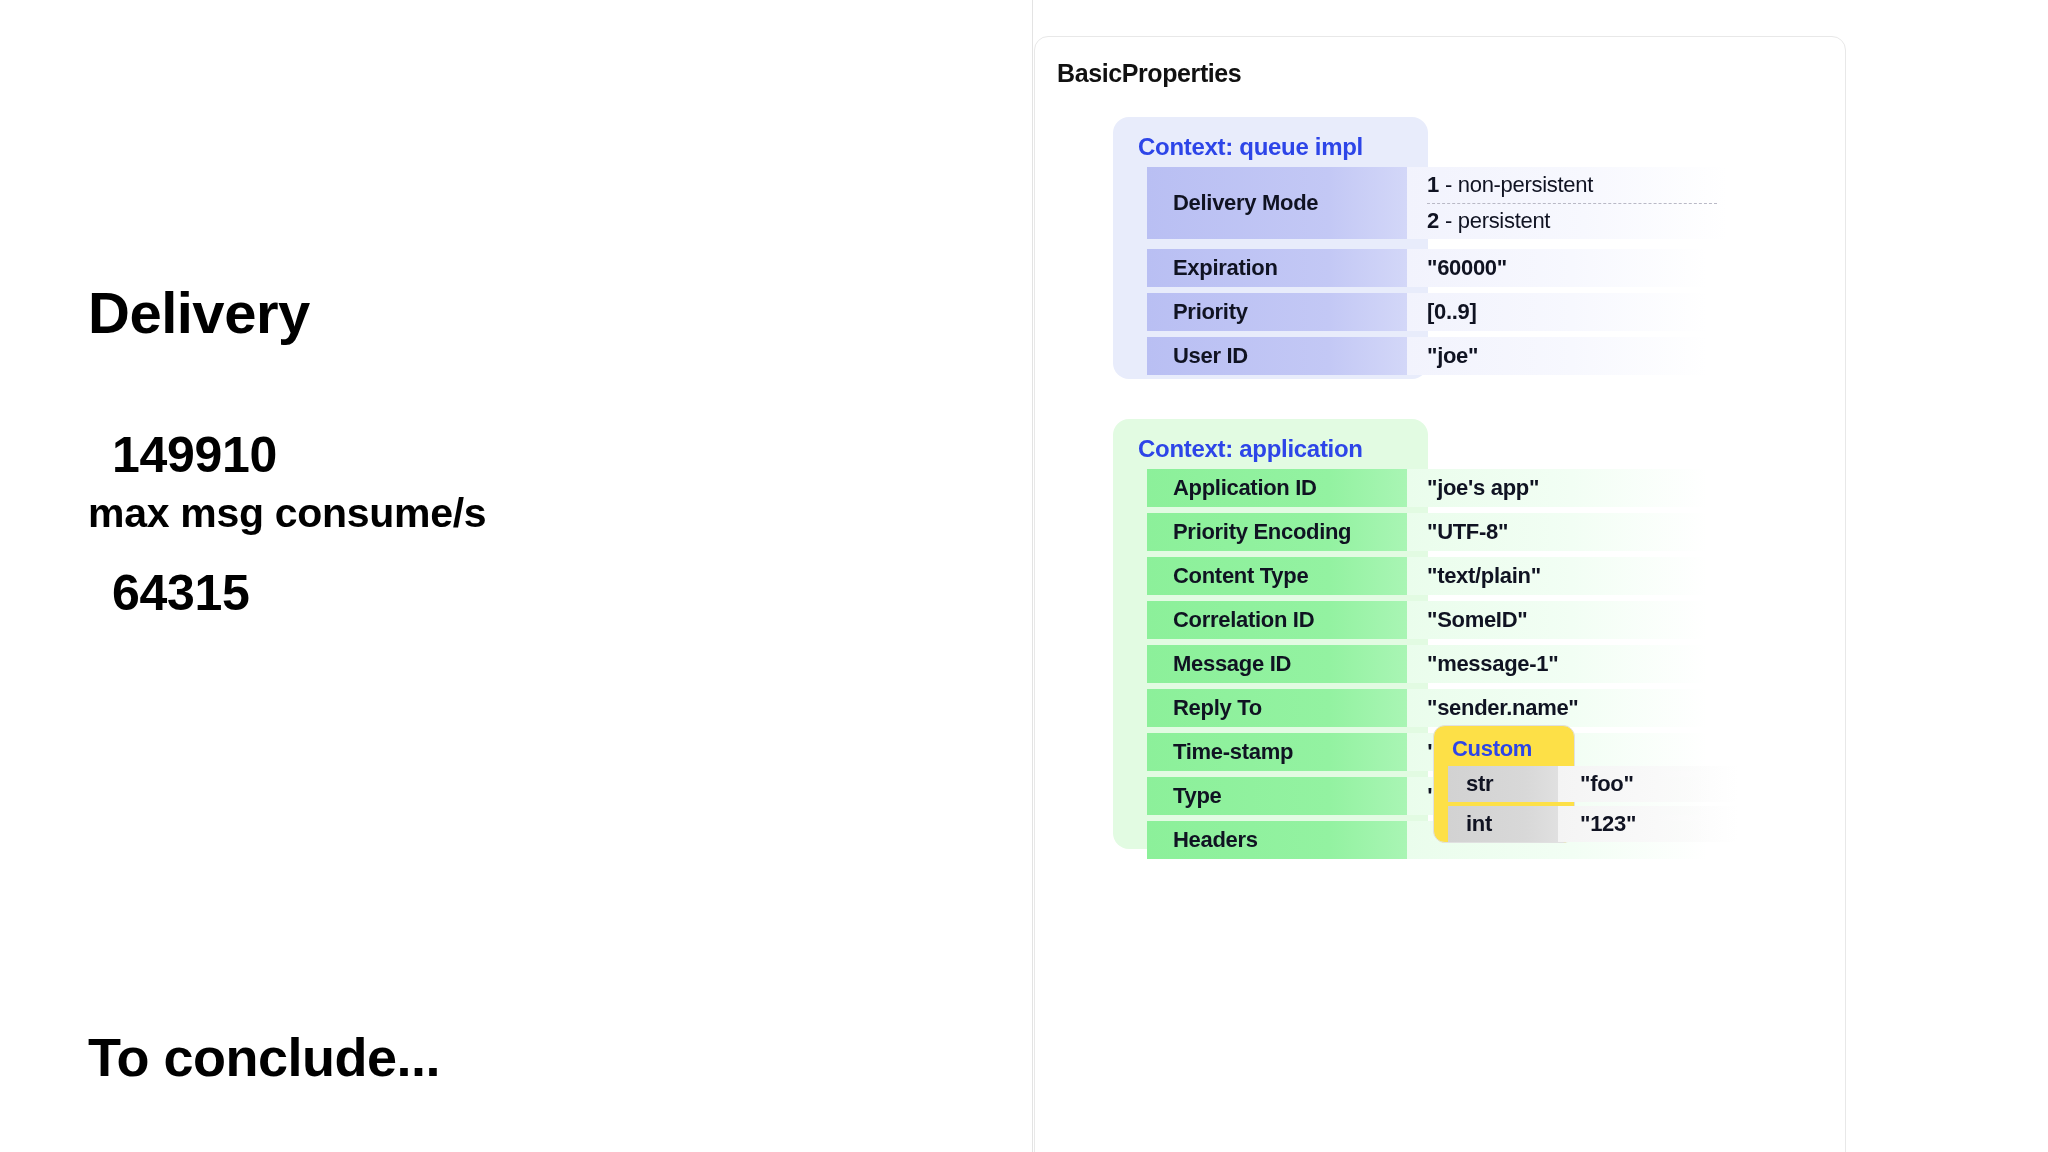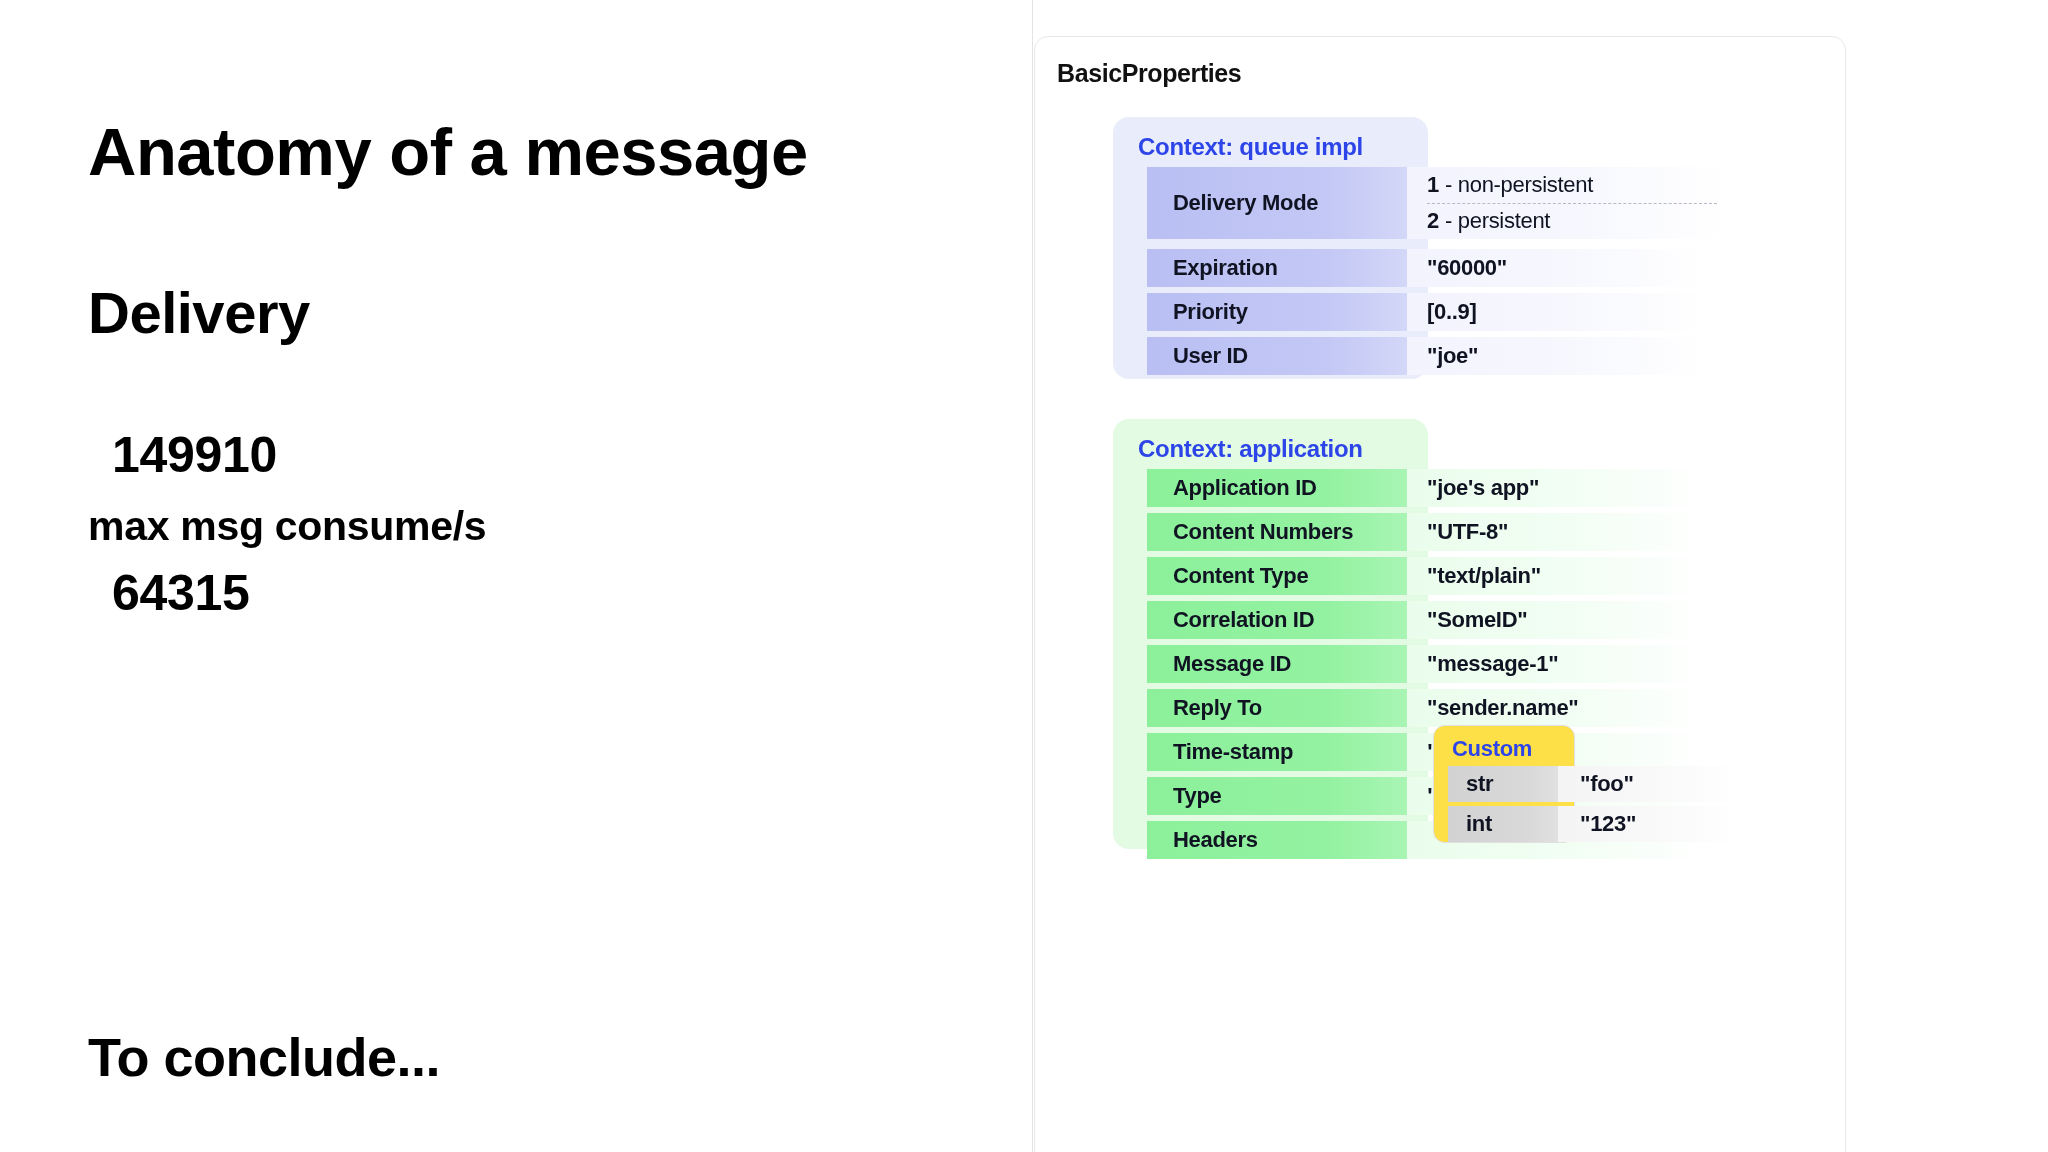--- a/index.html
+++ b/index.html
@@ -61,21 +61,21 @@
     left: 88px;
     font-size: 50px;
     font-weight: bold;
     letter-spacing: -0.3px;
     line-height: 1.0;
     white-space: nowrap;
     margin-left: 24px;
   }
   .stat-label.l1 { top: 371px; }
   .stat-value.v1 { top: 430px; }
-  .stat-label.l2 { top: 506px; }
+  .stat-label.l2 { top: 493px; }
   .stat-value.v2 { top: 568px; }
 
   .conclude {
     position: absolute;
     left: 88px;
     top: 1030px;
     font-size: 54px;
     font-weight: bold;
     letter-spacing: -0.5px;
     line-height: 1.0;
@@ -269,21 +269,20 @@
     left: 18px;
     top: 10px;
     font-size: 22px;
   }
 </style>
 </head>
 <body>
 
 <div class="left-col">
 
-  <div class="slide-title">Anatomy of a message</div>
 
   <div class="numbers-heading">Delivery</div>
 
   <div class="stat-value v1">149910</div>
 
   <div class="stat-label l2">max msg consume/s</div>
   <div class="stat-value v2">64315</div>
 
   <div class="conclude">To conclude...</div>
 </div>
@@ -331,21 +330,21 @@
   <div class="ctx-group application">
     <div class="ctx-label">Context: application</div>
   </div>
 
   <div class="prop-row green" style="left:112px; top:432px;">
     <div class="cell-label">Application ID</div>
     <div class="cell-value">"joe's app"</div>
   </div>
 
   <div class="prop-row green" style="left:112px; top:476px;">
-    <div class="cell-label">Content Numbers</div>
+    <div class="cell-label">Priority Encoding</div>
     <div class="cell-value">"UTF-8"</div>
   </div>
 
   <div class="prop-row green" style="left:112px; top:520px;">
     <div class="cell-label">Content Type</div>
     <div class="cell-value">"text/plain"</div>
   </div>
 
   <div class="prop-row green" style="left:112px; top:564px;">
     <div class="cell-label">Correlation ID</div>

